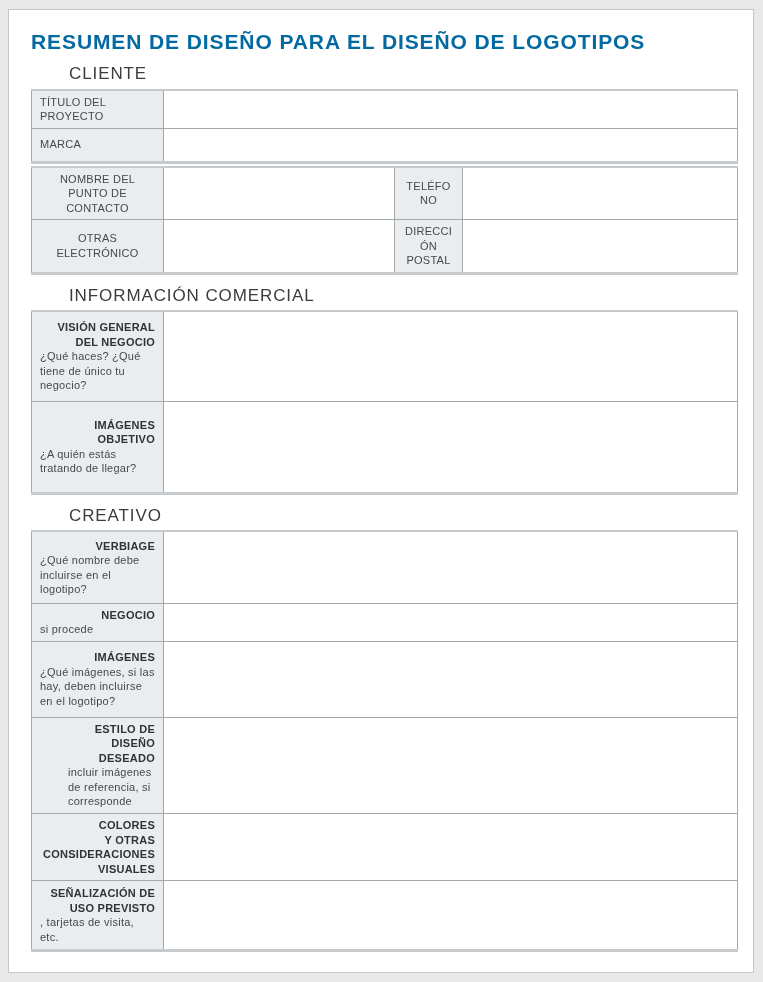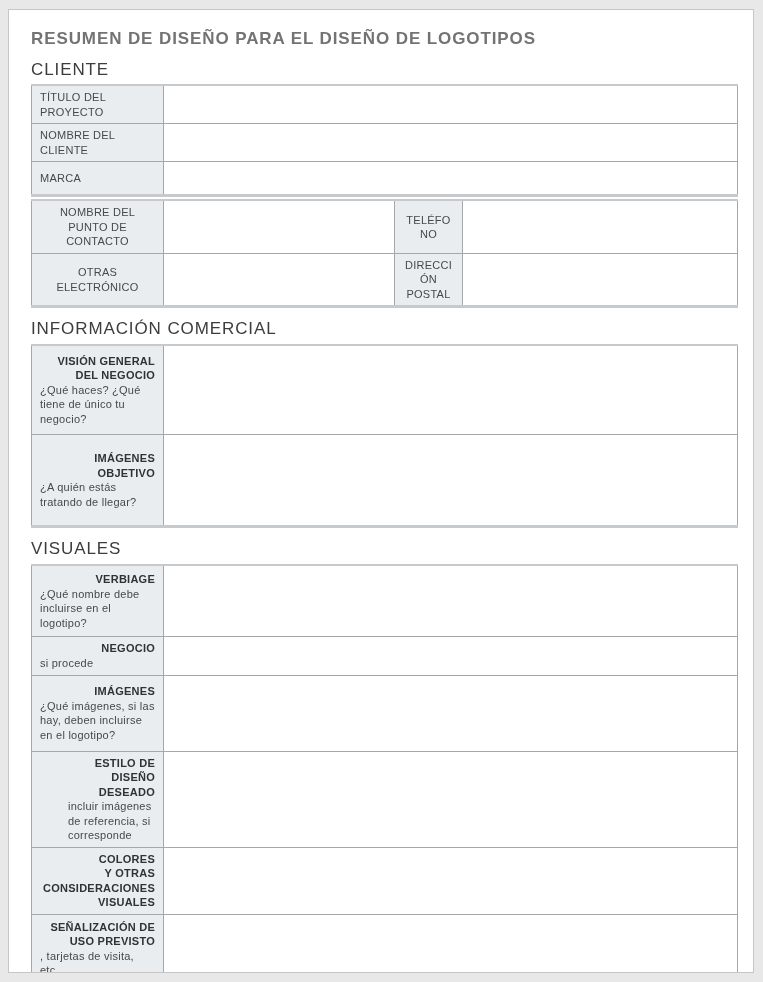--- a/index.html
+++ b/index.html
@@ -13,34 +13,35 @@
     position: absolute;
     left: 8px; top: 9px;
     width: 746px; height: 964px;
     background: #ffffff;
     border: 1px solid #c6c6c6;
     overflow: hidden;
     padding: 0 18px 0 22px;
   }
   h1.doc-title {
     margin-top: 20px;
-    font-size: 17px;
+    font-size: 21px;
     font-weight: bold;
     letter-spacing: 0.9px;
-    color: #737373;
+    color: #0369a1;
     line-height: 1.1;
   }
   h2.section-heading {
     margin-top: 11px;
     margin-bottom: 5px;
     font-size: 17px;
     font-weight: normal;
     letter-spacing: 0.9px;
     color: #3c3c3c;
     line-height: 1.15;
+    margin-left: 38px;
   }
   table.form-table {
     border-collapse: collapse;
     table-layout: fixed;
     width: 706px;
     border: 1px solid #a3a8ab;
     border-top: 2px solid #c7cacc;
     border-bottom: 3px solid #c7cacc;
   }
   table.form-table td {
@@ -94,24 +95,20 @@
     <colgroup>
         <col style="width:132px">
         <col style="width:574px">
       </colgroup>
     <tbody>
       <tr class="h34">
         <td class="lbl-cell">TÍTULO DEL PROYECTO</td>
         <td class="val-cell"></td>
       </tr>
       <tr class="h34">
-        <td class="lbl-cell">NOMBRE DEL CLIENTE</td>
-        <td class="val-cell"></td>
-      </tr>
-      <tr class="h34">
         <td class="lbl-cell">MARCA</td>
         <td class="val-cell"></td>
       </tr>
     </tbody>
   </table>
 
   <table class="form-table mt2">
     <colgroup>
         <col style="width:132px">
         <col style="width:231px">
@@ -152,21 +149,21 @@
       <tr class="h92">
         <td class="lbl-cell">
           <div class="lbl-strong">IMÁGENES OBJETIVO</div>
           <div class="lbl-hint">¿A quién estás tratando de llegar?</div>
         </td>
         <td class="val-cell"></td>
       </tr>
     </tbody>
   </table>
 
-  <h2 class="section-heading">VISUALES</h2>
+  <h2 class="section-heading">CREATIVO</h2>
 
   <table class="form-table">
     <colgroup>
         <col style="width:132px">
         <col style="width:574px">
       </colgroup>
     <tbody>
       <tr class="h72">
         <td class="lbl-cell">
           <div class="lbl-strong">VERBIAGE</div>

